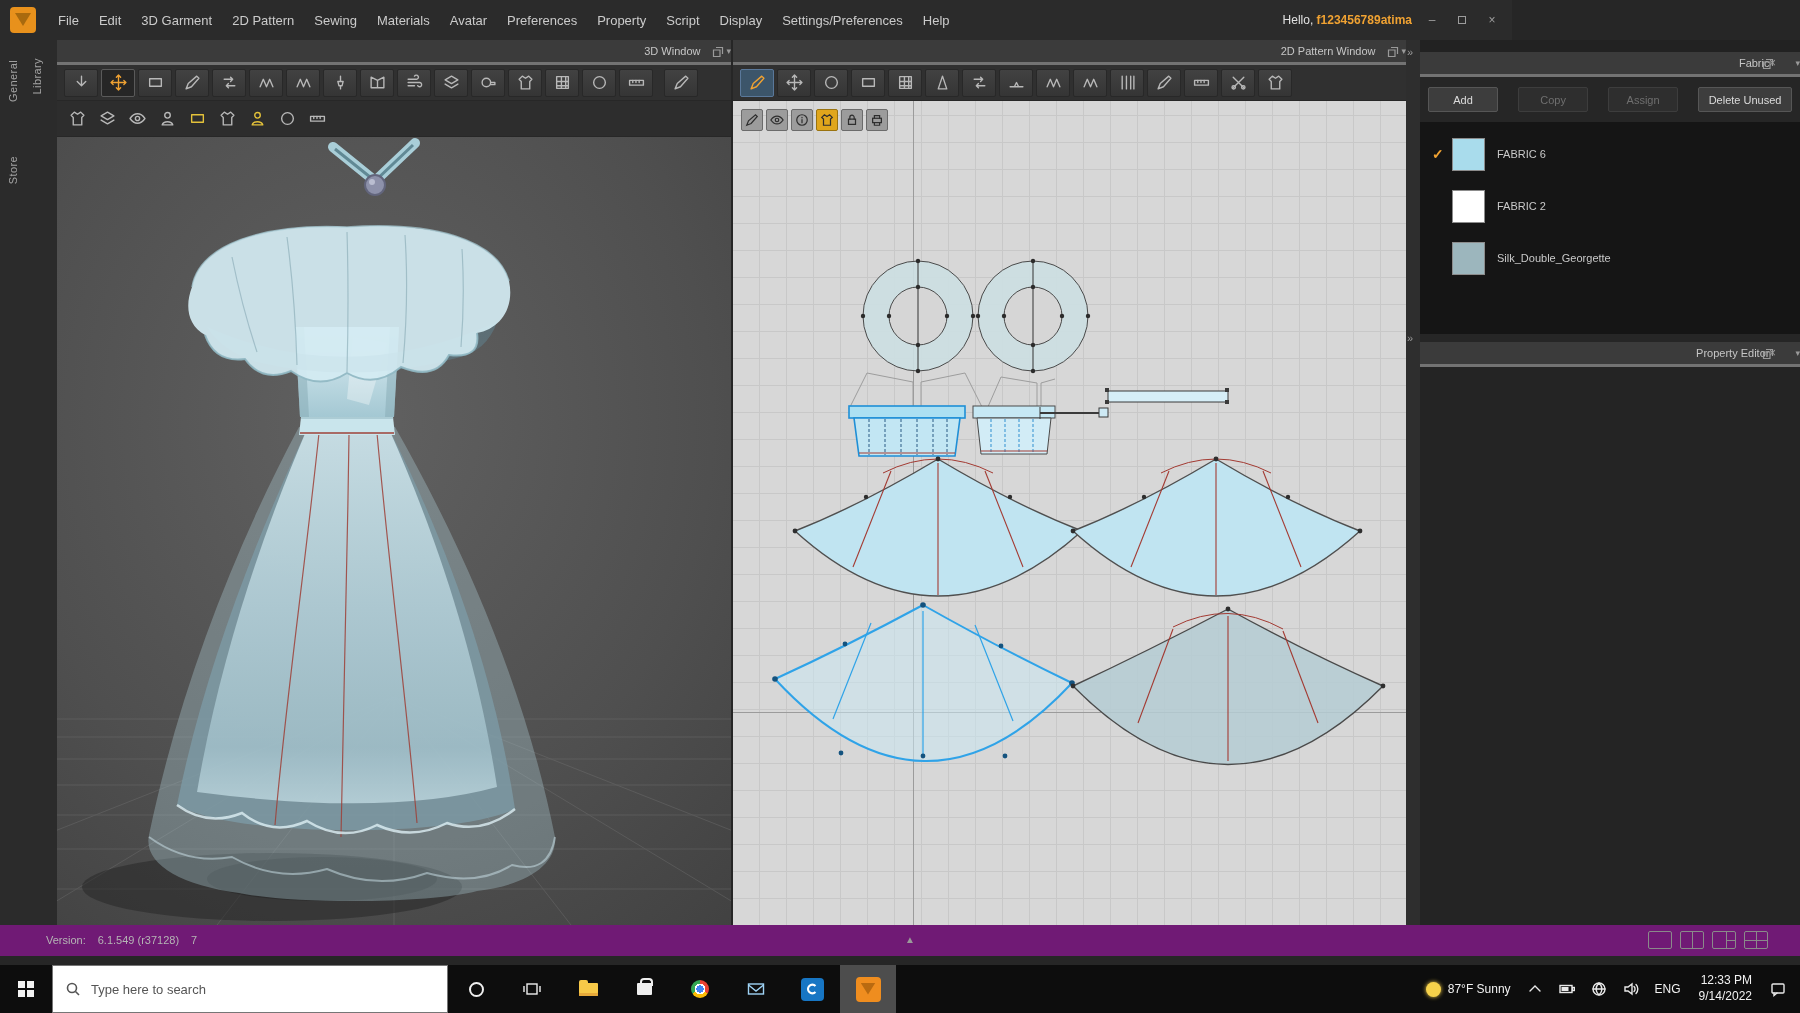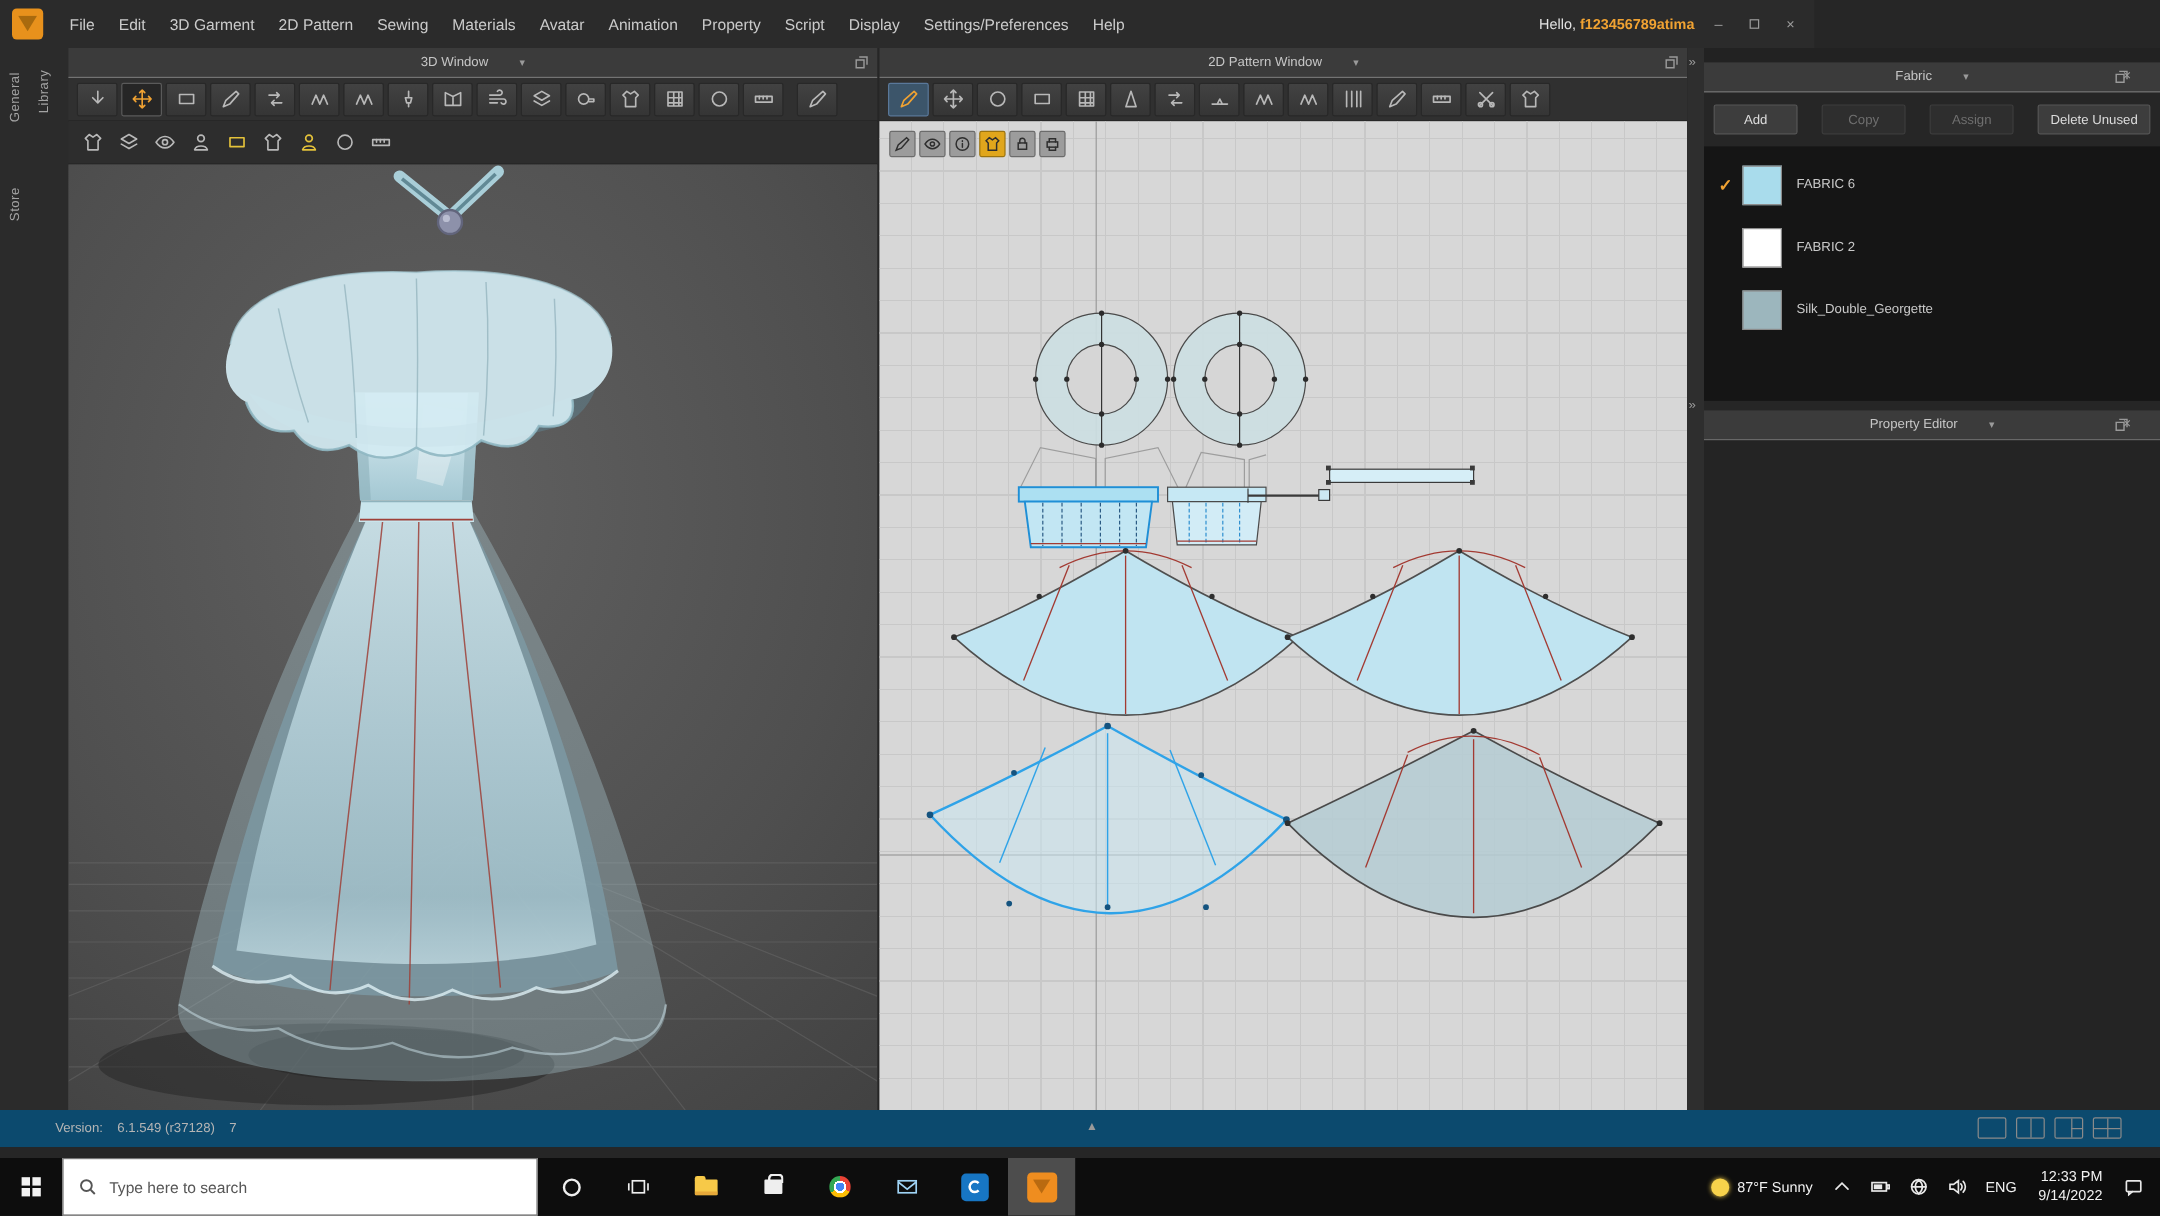--- a/index.html
+++ b/index.html
@@ -22,22 +22,22 @@
 
   
   .sidestrip{position:absolute;left:0;top:40px;width:57px;height:885px;background:#2b2b2b;z-index:5}
   .vtab{position:absolute;color:#a3a3a3;font-size:11px;writing-mode:vertical-rl;transform:rotate(180deg);
     letter-spacing:.4px;cursor:default}
 
   
   .panel{position:absolute;top:40px;height:885px;background:#333;z-index:5}
   .p3d{left:57px;width:674px}
   .p2d{left:733px;width:673px}
-  .phead{height:25px;background:#3b3b3b;border-bottom:1px solid #737373;display:flex;align-items:center;
-    justify-content:center;color:#c6c6c6;font-size:11px;position:relative}
+  .phead{height:25px;background:#3b3b3b;border-bottom:3px solid #737373;display:flex;align-items:center;
+    justify-content:flex-end;color:#c6c6c6;font-size:11px;position:relative}
   .phead .caret{margin-left:26px;font-size:9px;color:#9a9a9a}
   .float-ic{position:absolute;right:7px;top:6px;width:12px;height:12px}
   .float-ic svg{width:12px;height:12px;stroke:#9a9a9a;fill:none;stroke-width:1.2}
   .close-x{position:absolute;right:24px;top:4px;color:#9a9a9a;font-size:12px}
   .toolbar{height:36px;background:#303030;border-bottom:1px solid #272727;display:flex;align-items:center;
     padding-left:7px;gap:3px}
   .tbtn{width:34px;height:28px;background:linear-gradient(#424242,#353535);border:1px solid #282828;
     border-radius:2px;display:flex;align-items:center;justify-content:center;flex:0 0 auto;cursor:pointer}
   .tbtn svg{width:17px;height:17px;stroke:#b8b8b8;fill:none;stroke-width:1.3;stroke-linecap:round;stroke-linejoin:round}
   .tbtn.active{background:#262626;border-color:#5a5a5a}
@@ -80,21 +80,21 @@
   .fab-list{position:absolute;left:0;right:0;top:70px;height:212px;background:#151515;padding-top:6px}
   .fab-row{display:flex;align-items:center;height:52px;padding:0 12px;cursor:pointer}
   .fab-check{width:20px;color:#f0a232;font-size:14px;font-weight:bold}
   .fab-swatch{width:33px;height:33px;border:1px solid #8c8c8c;margin-right:12px;flex:0 0 auto}
   .sw1{background:#a9dcec}.sw2{background:#ffffff}.sw3{background:#9cb6bd}
   .fab-label{color:#c9c9c9;font-size:11px}
   .prop-head{position:absolute;left:0;right:0;top:290px}
   .prop-body{position:absolute;left:0;right:0;top:315px;bottom:0;background:#242424}
 
   
-  .statusbar{position:absolute;left:0;top:925px;width:1800px;height:31px;background:#0c4a6e;
+  .statusbar{position:absolute;left:0;top:925px;width:1800px;height:31px;background:#701a75;
     color:#b5b5b5;font-size:11px;z-index:6}
   .ver{position:absolute;left:46px;top:9px;display:flex;gap:12px}
   .up-tri{position:absolute;left:905px;top:9px;color:#9a9a9a;font-size:10px;cursor:pointer}
   .layout-ics{position:absolute;right:32px;top:6px;display:flex;gap:8px}
   .lic{width:24px;height:18px;border:1px solid #8a8a8a;border-radius:2px;position:relative;cursor:pointer}
   .lic i{position:absolute;background:#8a8a8a}
   .bottomgap{position:absolute;left:0;top:956px;width:1800px;height:9px;background:#262626;z-index:6}
 
   
   .taskbar{position:absolute;left:0;top:965px;width:1800px;height:48px;background:#0d0d0d;
@@ -229,21 +229,21 @@
 
   <div class="titlebar">
     <span class="logo"></span>
     <span class="menu-item">File</span>
     <span class="menu-item">Edit</span>
     <span class="menu-item">3D Garment</span>
     <span class="menu-item">2D Pattern</span>
     <span class="menu-item">Sewing</span>
     <span class="menu-item">Materials</span>
     <span class="menu-item">Avatar</span>
-    <span class="menu-item">Animation</span>
+    <span class="menu-item">Preferences</span>
     <span class="menu-item">Property</span>
     <span class="menu-item">Script</span>
     <span class="menu-item">Display</span>
     <span class="menu-item">Settings/Preferences</span>
     <span class="menu-item">Help</span>
     <div class="titlebar-right">
       <span class="greeting"><span>Hello, </span><span class="uname">f123456789atima</span></span>
       <span class="winctl">–</span>
       <span class="winctl">
           <span class="box"></span>

